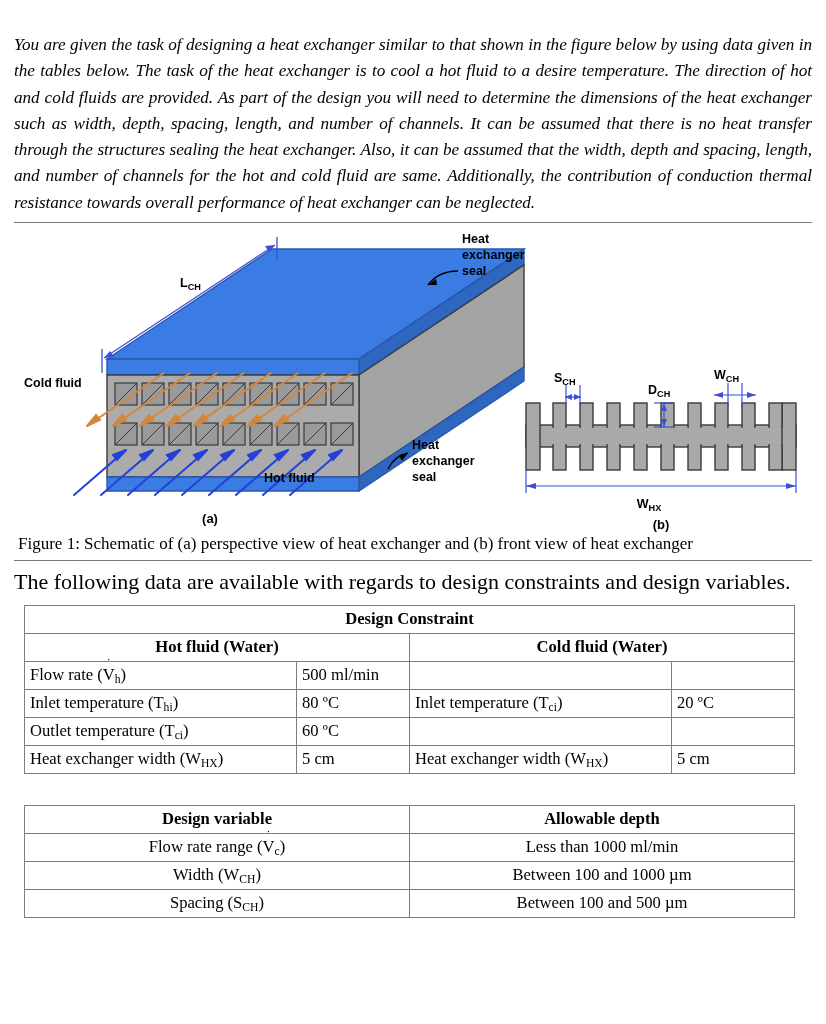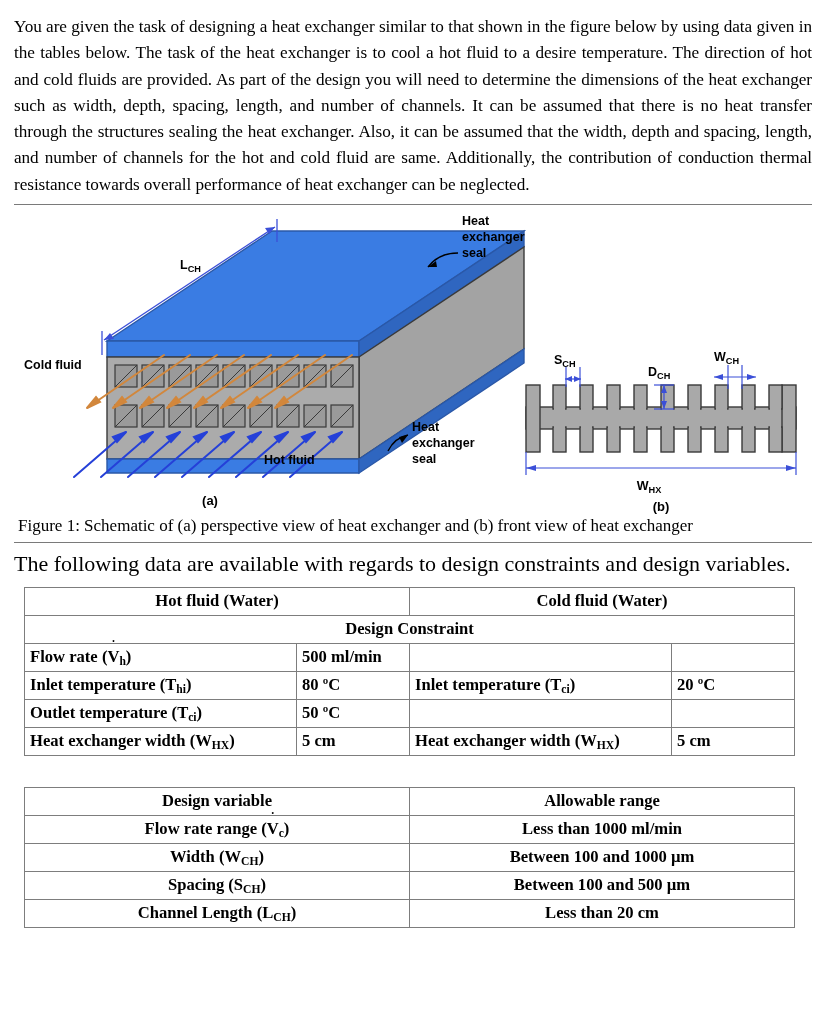--- a/index.html
+++ b/index.html
@@ -20,26 +20,27 @@
   .page {
     position: relative;
     width: 826px;
     height: 1024px;
     box-sizing: border-box;
     padding: 0 14px;
   }
 
   
   .intro {
-    margin: 14px 0 0 0;
+    margin: 32px 0 0 0;
     font-size: 17.2px;
     line-height: 26.3px;
     text-align: justify;
     text-justify: inter-word;
     letter-spacing: -0.05px;
+    font-style: italic;
   }
 
   .hrule {
     border: none;
     border-top: 1.6px solid #7a7a7a;
     margin: 6px 0 0 0;
     height: 0;
   }
 
   
@@ -67,21 +68,21 @@
     border-collapse: collapse;
     width: 770px;
     margin: 11px 0 0 10px;
     table-layout: fixed;
   }
   table td, table th {
     border: 1.3px solid #7d7d7d;
     font-size: 16.6px;
     line-height: 20px;
     padding: 2px 5px 3px 5px;
-    font-weight: bold;
+    font-weight: normal;
     height: 22px;
     vertical-align: middle;
   }
   .ctr   { text-align: center; }
   .left  { text-align: left; }
   .bold  { font-weight: bold; }
 
   .tbl2 { margin-top: 31px; padding-left: 16px; }
 
   sub { font-size: 0.70em; vertical-align: -0.22em; line-height: 0; }
@@ -404,44 +405,44 @@
 
   <table class="tbl1">
     <colgroup>
       <col style="width:272px">
       <col style="width:113px">
       <col style="width:262px">
       <col style="width:123px">
     </colgroup>
     <tbody>
       <tr>
+        <td class="ctr bold" colspan="4">Design Constraint</td>
+      </tr>
+      <tr>
         <td class="ctr bold" colspan="2">Hot fluid (Water)</td>
         <td class="ctr bold" colspan="2">Cold fluid (Water)</td>
-      </tr>
-      <tr>
-        <td class="ctr bold" colspan="4">Design Constraint</td>
       </tr>
 
       <tr>
         <td class="left"><span>Flow rate (</span><span class="vdot"><span class="dot">̇</span><span>V</span></span><sub>h</sub><span>)</span></td>
         <td class="left">500 ml/min</td>
         <td class="left"></td>
         <td class="left"></td>
       </tr>
 
       <tr>
         <td class="left"><span>Inlet temperature (T</span><sub>hi</sub><span>)</span></td>
         <td class="left">80 ºC</td>
         <td class="left"><span>Inlet temperature (T</span><sub>ci</sub><span>)</span></td>
         <td class="left">20 ºC</td>
       </tr>
 
       <tr>
         <td class="left"><span>Outlet temperature (T</span><sub>ci</sub><span>)</span></td>
-        <td class="left">50 ºC</td>
+        <td class="left">60 ºC</td>
         <td class="left"></td>
         <td class="left"></td>
       </tr>
 
       <tr>
         <td class="left"><span>Heat exchanger width (W</span><sub>HX</sub><span>)</span></td>
         <td class="left">5 cm</td>
         <td class="left"><span>Heat exchanger width (W</span><sub>HX</sub><span>)</span></td>
         <td class="left">5 cm</td>
       </tr>
@@ -449,36 +450,32 @@
   </table>
 
   <table class="tbl2">
     <colgroup>
       <col style="width:385px">
       <col style="width:385px">
     </colgroup>
     <thead>
       <tr>
         <th class="ctr bold">Design variable</th>
-        <th class="ctr bold">Allowable range</th>
+        <th class="ctr bold">Allowable depth</th>
       </tr>
     </thead>
     <tbody id="var-body">
         <tr>
           <td class="ctr"><span>Flow rate range (</span><span class="vdot"><span class="dot">̇</span><span>V</span></span><sub>c</sub><span>)</span></td>
           <td class="ctr">Less than 1000 ml/min</td>
         </tr>
         <tr>
           <td class="ctr"><span>Width (W</span><sub>CH</sub><span>)</span></td>
           <td class="ctr">Between 100 and 1000 µm</td>
         </tr>
         <tr>
           <td class="ctr"><span>Spacing (S</span><sub>CH</sub><span>)</span></td>
           <td class="ctr">Between 100 and 500 µm</td>
         </tr>
-        <tr>
-          <td class="ctr"><span>Channel Length (L</span><sub>CH</sub><span>)</span></td>
-          <td class="ctr">Less than 20 cm</td>
-        </tr>
       </tbody>
   </table>
 
 </div>
 
 </body></html>

